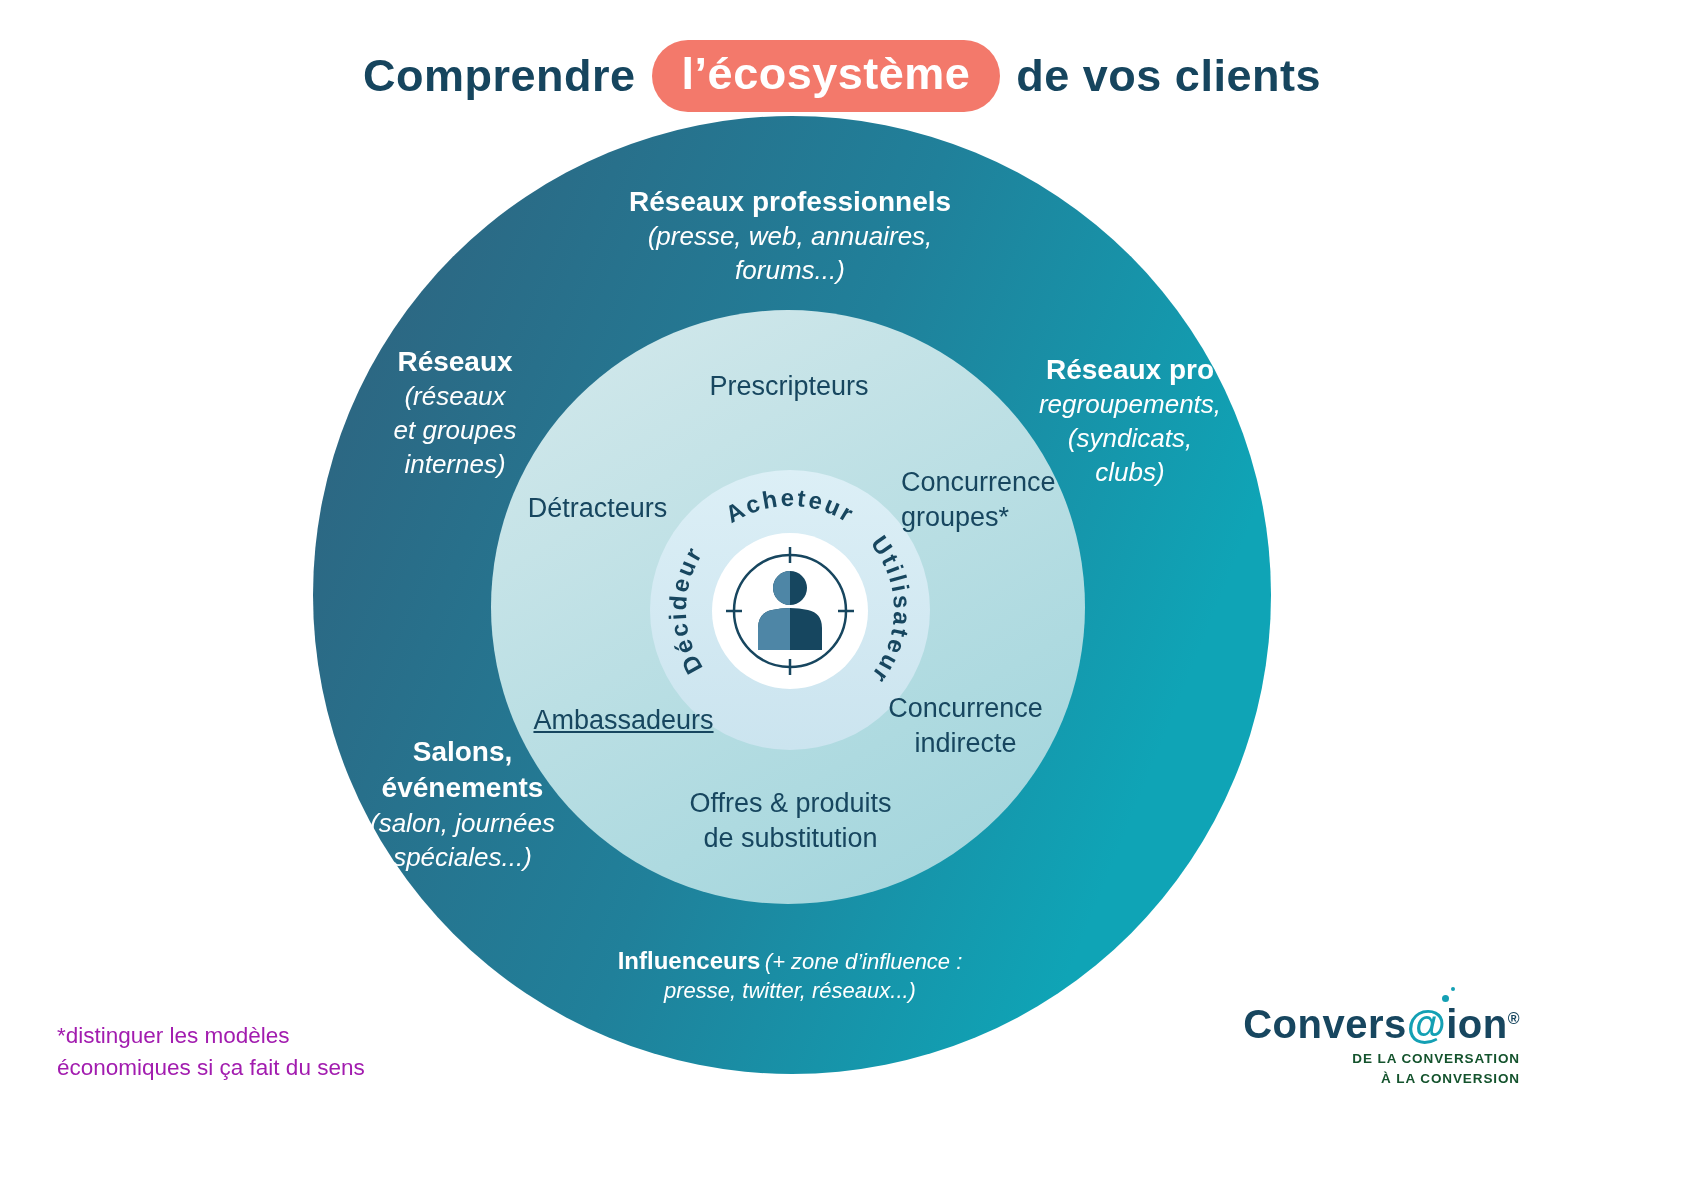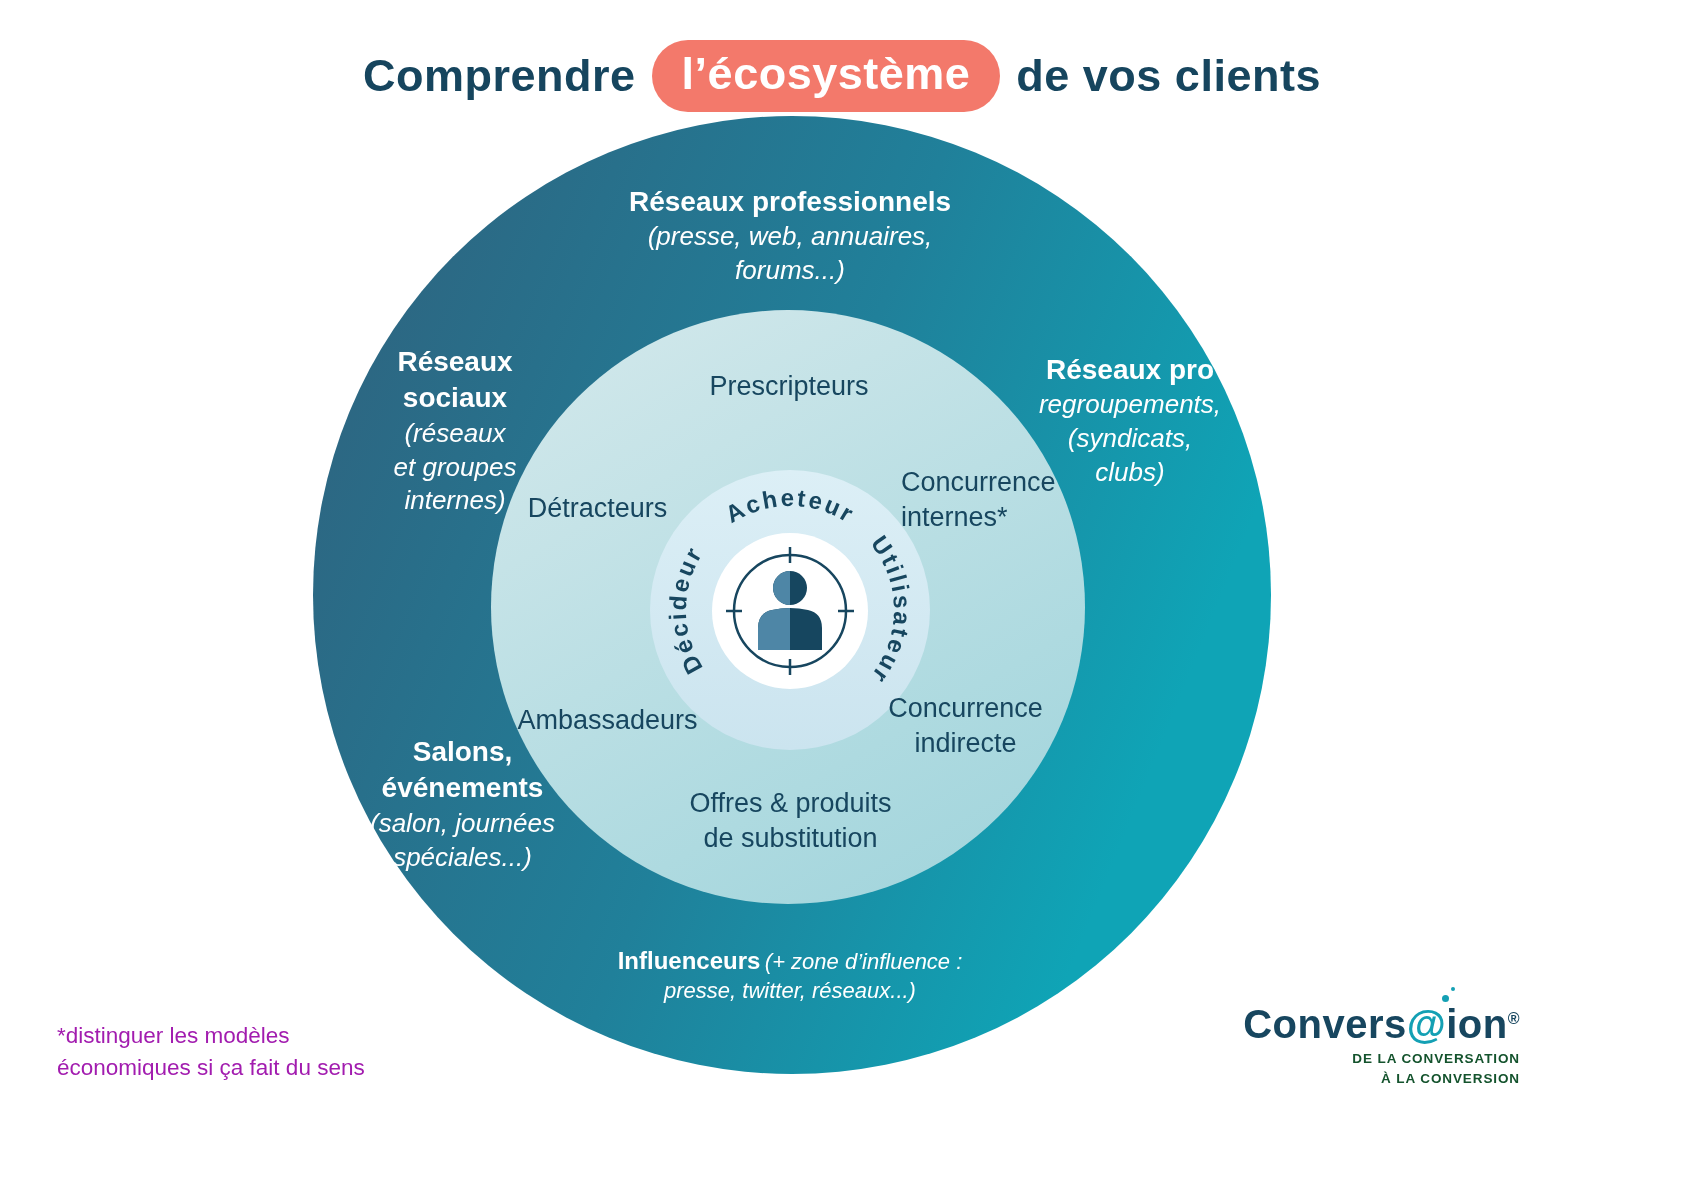--- a/index.html
+++ b/index.html
@@ -40,21 +40,21 @@
   .oring-salons{left:340px;top:734px;width:245px;}
   .oring-autres{left:1010px;top:722px;width:195px;}
   .oring-influ{left:515px;top:945px;width:550px;}
   .oring-influ .b{font-size:24px;}
   .oring-influ .i{font-size:22px;}
   
   .mring{position:absolute;color:#17465F;font-size:27px;font-weight:500;line-height:1.3;text-align:center;}
   .mring-prescripteurs{left:639px;top:369px;width:300px;}
   .mring-detracteurs{left:470px;top:491px;width:255px;}
   .mring-cdirecte{left:901px;top:465px;width:230px;text-align:left;}
-  .mring-ambassadeurs{left:480px;top:703px;width:255px;}
+  .mring-ambassadeurs{left:496px;top:703px;width:255px;text-decoration:underline;}
   .mring-cindirecte{left:858px;top:691px;width:215px;}
   .mring-offres{left:628px;top:786px;width:325px;}
   
   .center-svg{position:absolute;left:615px;top:435px;width:350px;height:350px;}
   .curved{fill:#17465F;font-family:"Liberation Sans",sans-serif;font-size:24px;font-weight:600;letter-spacing:2.5px;}
   
   .footnote{
     position:absolute;left:57px;top:1020px;color:#a21caf;
     font-size:22.5px;line-height:1.4;font-weight:500;
   }
@@ -84,21 +84,20 @@
   <div class="circle inner-circle"></div>
 
   <div class="oring oring-medias">
     <div class="b">Réseaux professionnels</div>
     <div class="i">(presse, web, annuaires,</div>
     <div class="i">forums...)</div>
   </div>
 
   <div class="oring oring-rsoc">
     <div class="b">Réseaux</div>
-    <div class="b">sociaux</div>
     <div class="i">(réseaux</div>
     <div class="i">et groupes</div>
     <div class="i">internes)</div>
   </div>
 
   <div class="oring oring-rpro">
     <div class="b">Réseaux pro</div>
     <div class="i">regroupements,</div>
     <div class="i">(syndicats,</div>
     <div class="i">clubs)</div>
@@ -117,21 +116,21 @@
       <span class="b">Influenceurs</span>
       <span class="i">(+ zone d’influence :</span>
     </div>
     <div class="i">presse, twitter, réseaux...)</div>
   </div>
 
   <div class="mring mring-prescripteurs">Prescripteurs</div>
   <div class="mring mring-detracteurs">Détracteurs</div>
   <div class="mring mring-cdirecte">
     <div>Concurrence</div>
-    <div>internes*</div>
+    <div>groupes*</div>
   </div>
   <div class="mring mring-ambassadeurs">Ambassadeurs</div>
   <div class="mring mring-cindirecte">
     <div>Concurrence</div>
     <div>indirecte</div>
   </div>
   <div class="mring mring-offres">
     <div>Offres &amp; produits</div>
     <div>de substitution</div>
   </div>

